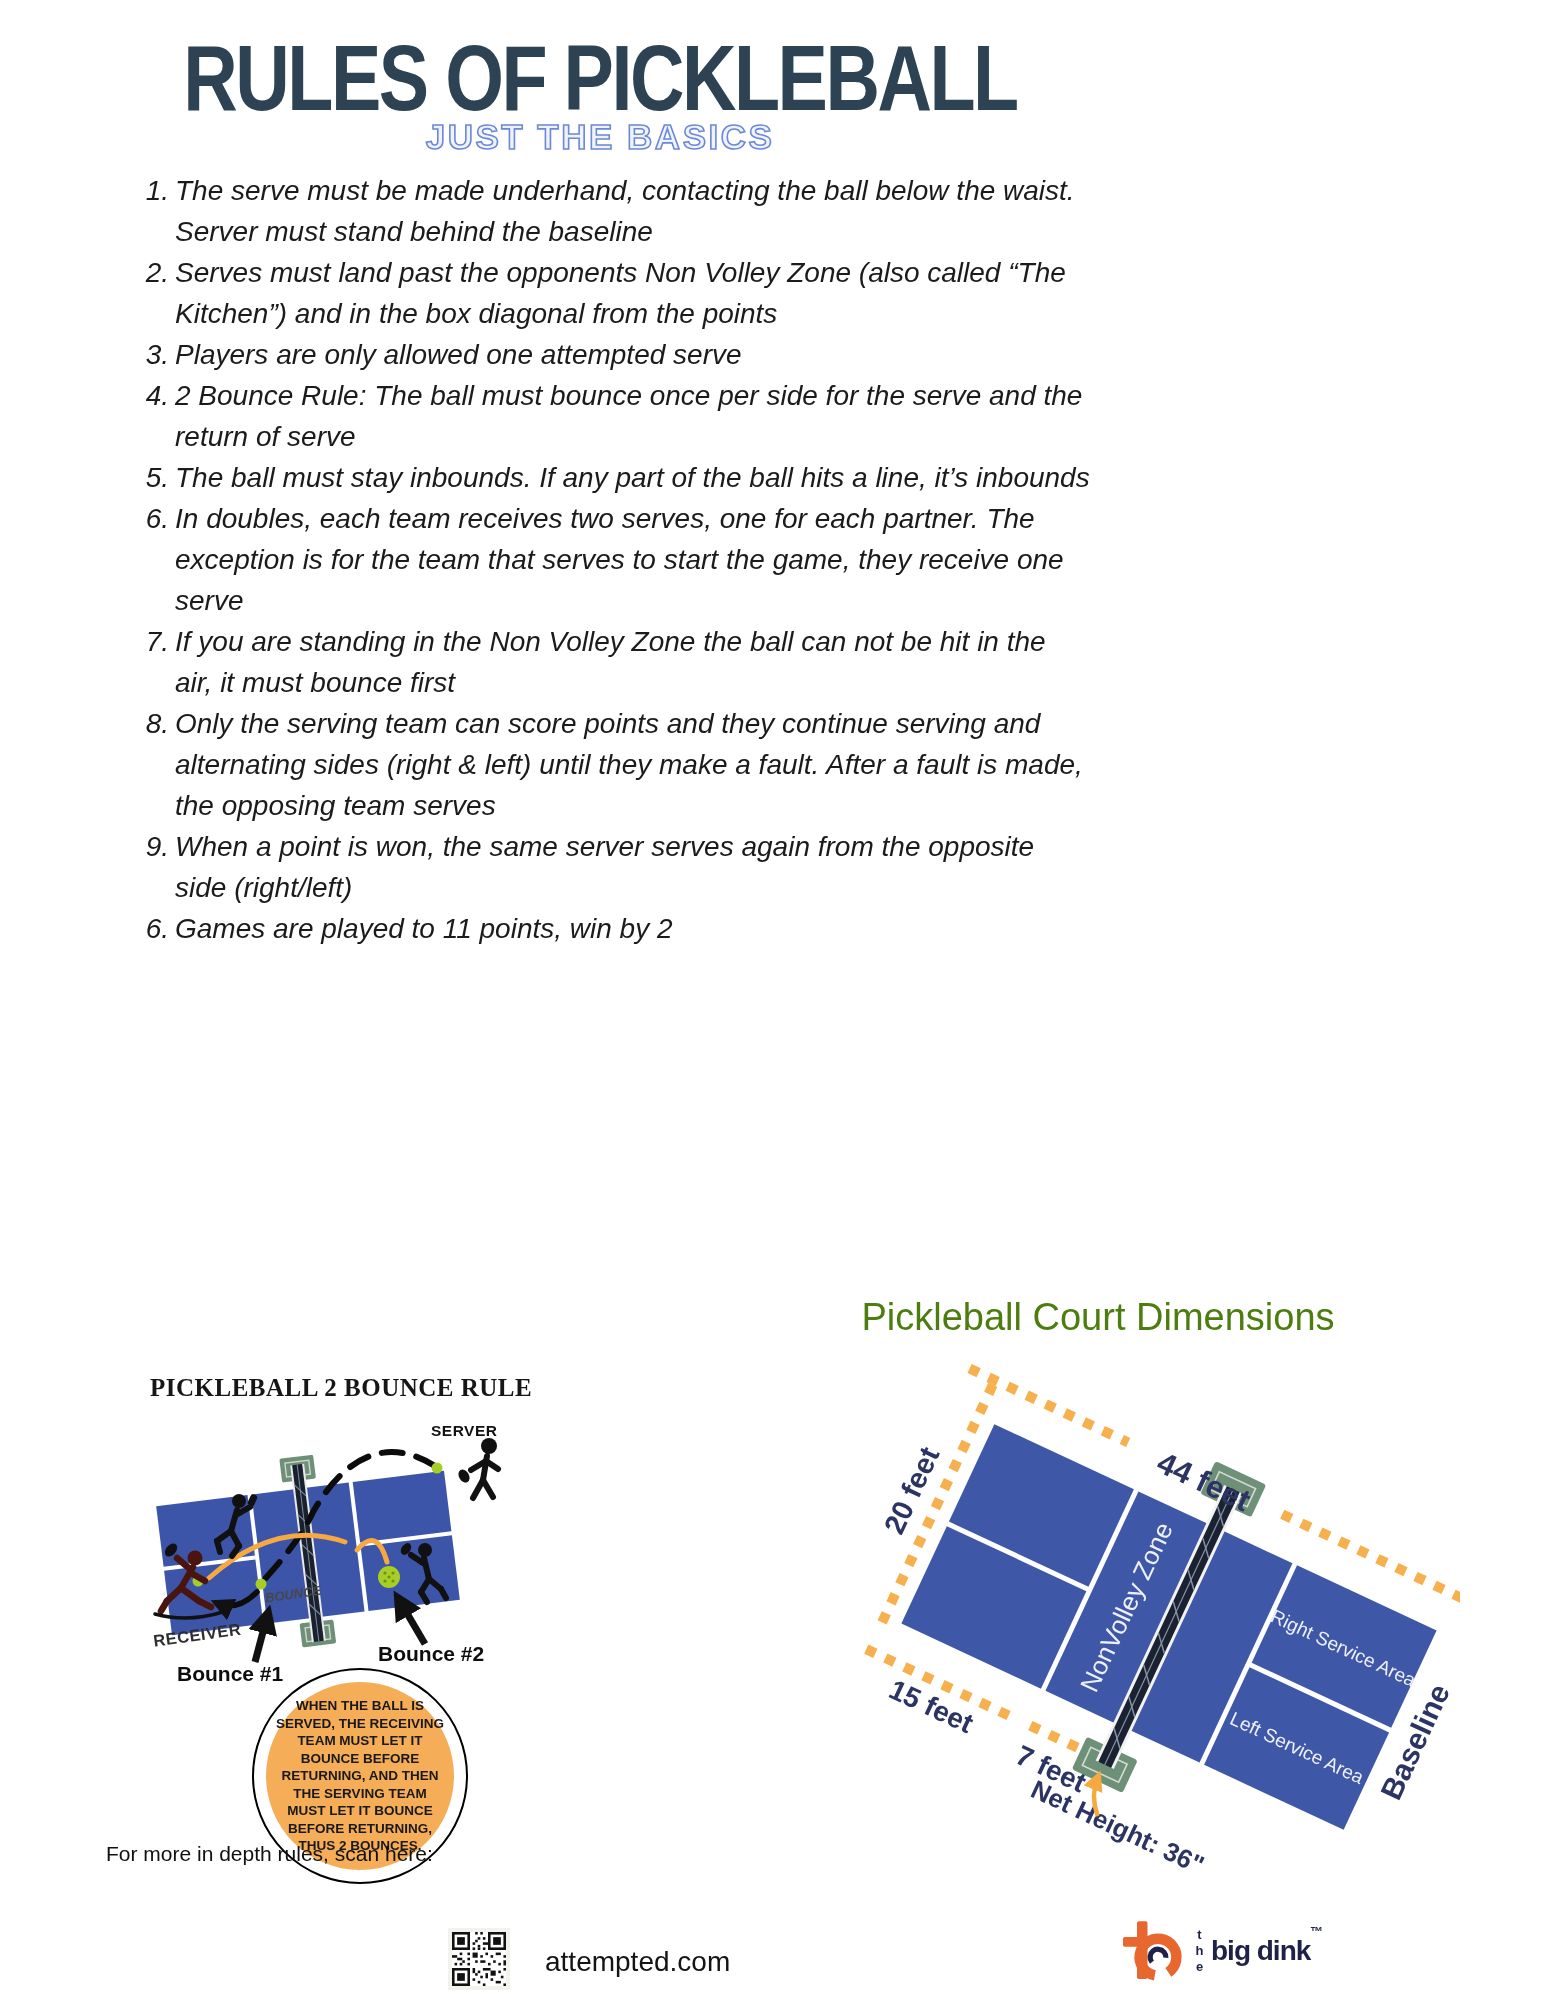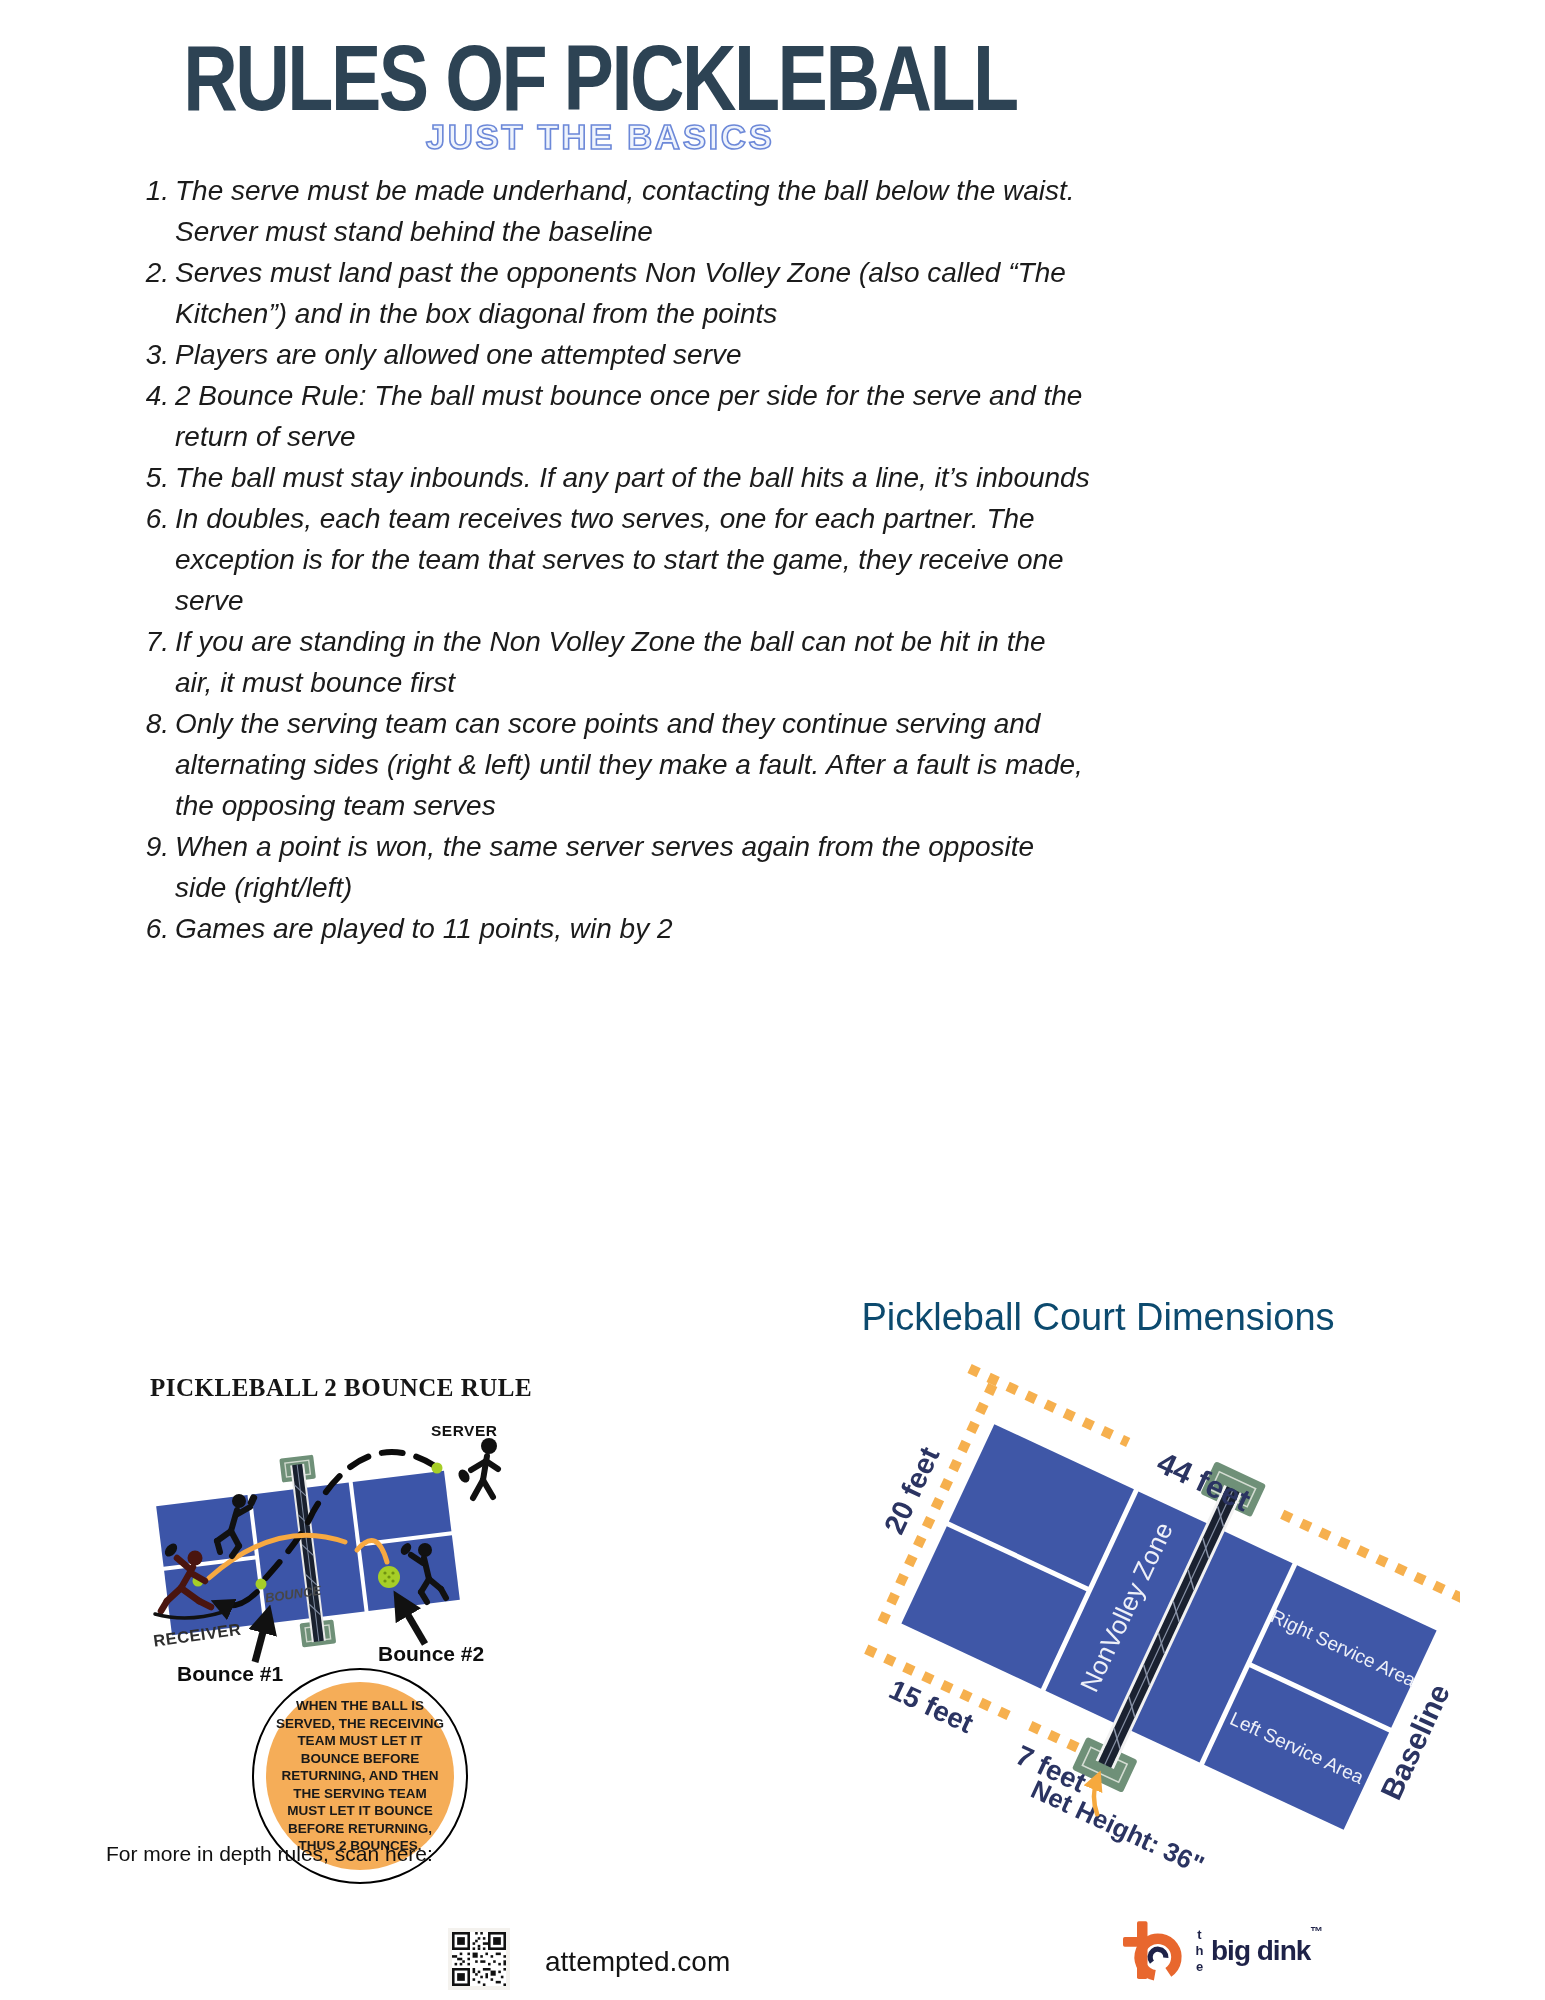--- a/index.html
+++ b/index.html
@@ -20,21 +20,21 @@
   .bounce-title{position:absolute;left:150px;top:1374px;font-size:25px;font-weight:600;
                 letter-spacing:.5px;color:#161616;font-family:Liberation Serif, serif;}
   .bounce-svg{position:absolute;left:115px;top:1400px;}
   .callout{position:absolute;left:252px;top:1668px;width:212px;height:212px;border-radius:50%;
            border:2px solid #000000;background:#fff;display:flex;align-items:center;justify-content:center;}
   .callout-inner{width:188px;height:188px;border-radius:50%;background:#f5ad58;
                  display:flex;align-items:center;justify-content:center;}
   .callout-text{width:172px;text-align:center;font-size:13.5px;font-weight:700;line-height:17.5px;color:#191919;}
   
   .dim-heading{position:absolute;left:758px;top:1296px;width:680px;text-align:center;
-               font-size:38px;font-weight:400;color:#0c4a6e;}
+               font-size:38px;font-weight:400;color:#4d7c0f;}
   .court-svg{position:absolute;left:680px;top:1340px;}
   
   .scan{position:absolute;left:106px;top:1842px;font-size:21px;color:#101010;}
   .qr{position:absolute;left:448px;top:1928px;width:62px;height:62px;background:#f4f2ee;
       display:flex;align-items:center;justify-content:center;}
   .site{position:absolute;left:545px;top:1946px;font-size:28px;color:#141414;}
   .logo{position:absolute;left:1116px;top:1916px;display:flex;align-items:center;}
   .logo-the{writing-mode:vertical-rl;text-orientation:upright;font-size:13px;font-weight:700;
             color:#1e2248;letter-spacing:1px;margin:0 4px 0 6px;}
   .logo-big{font-size:28px;font-weight:800;color:#1e2248;letter-spacing:-1px;line-height:1;}

